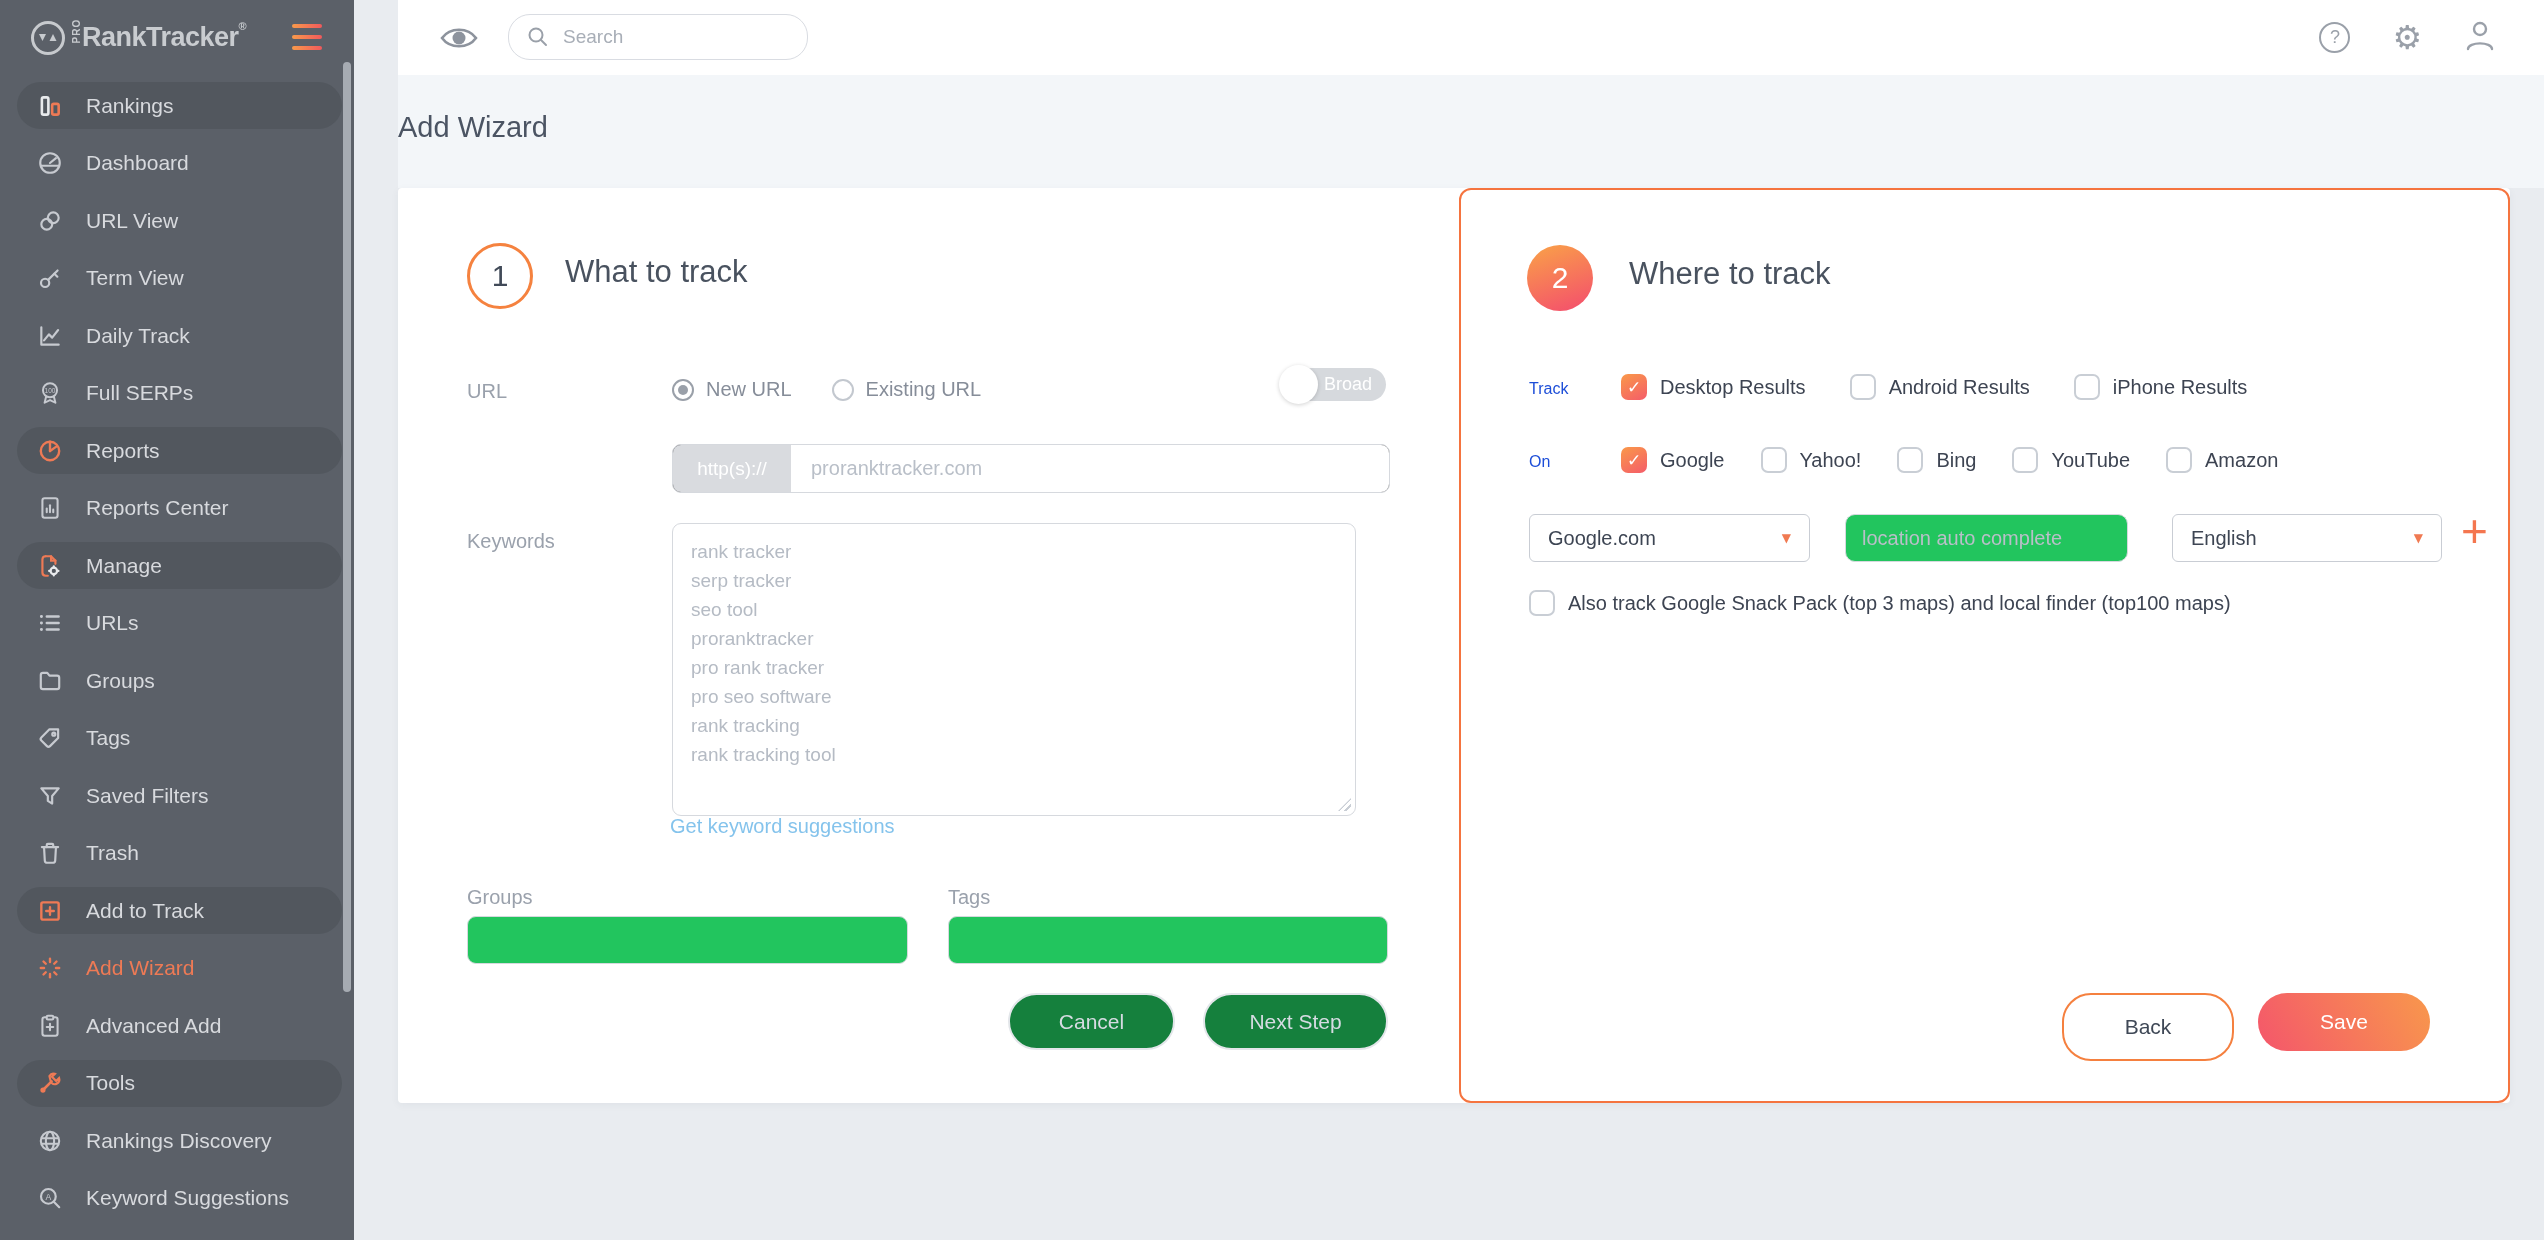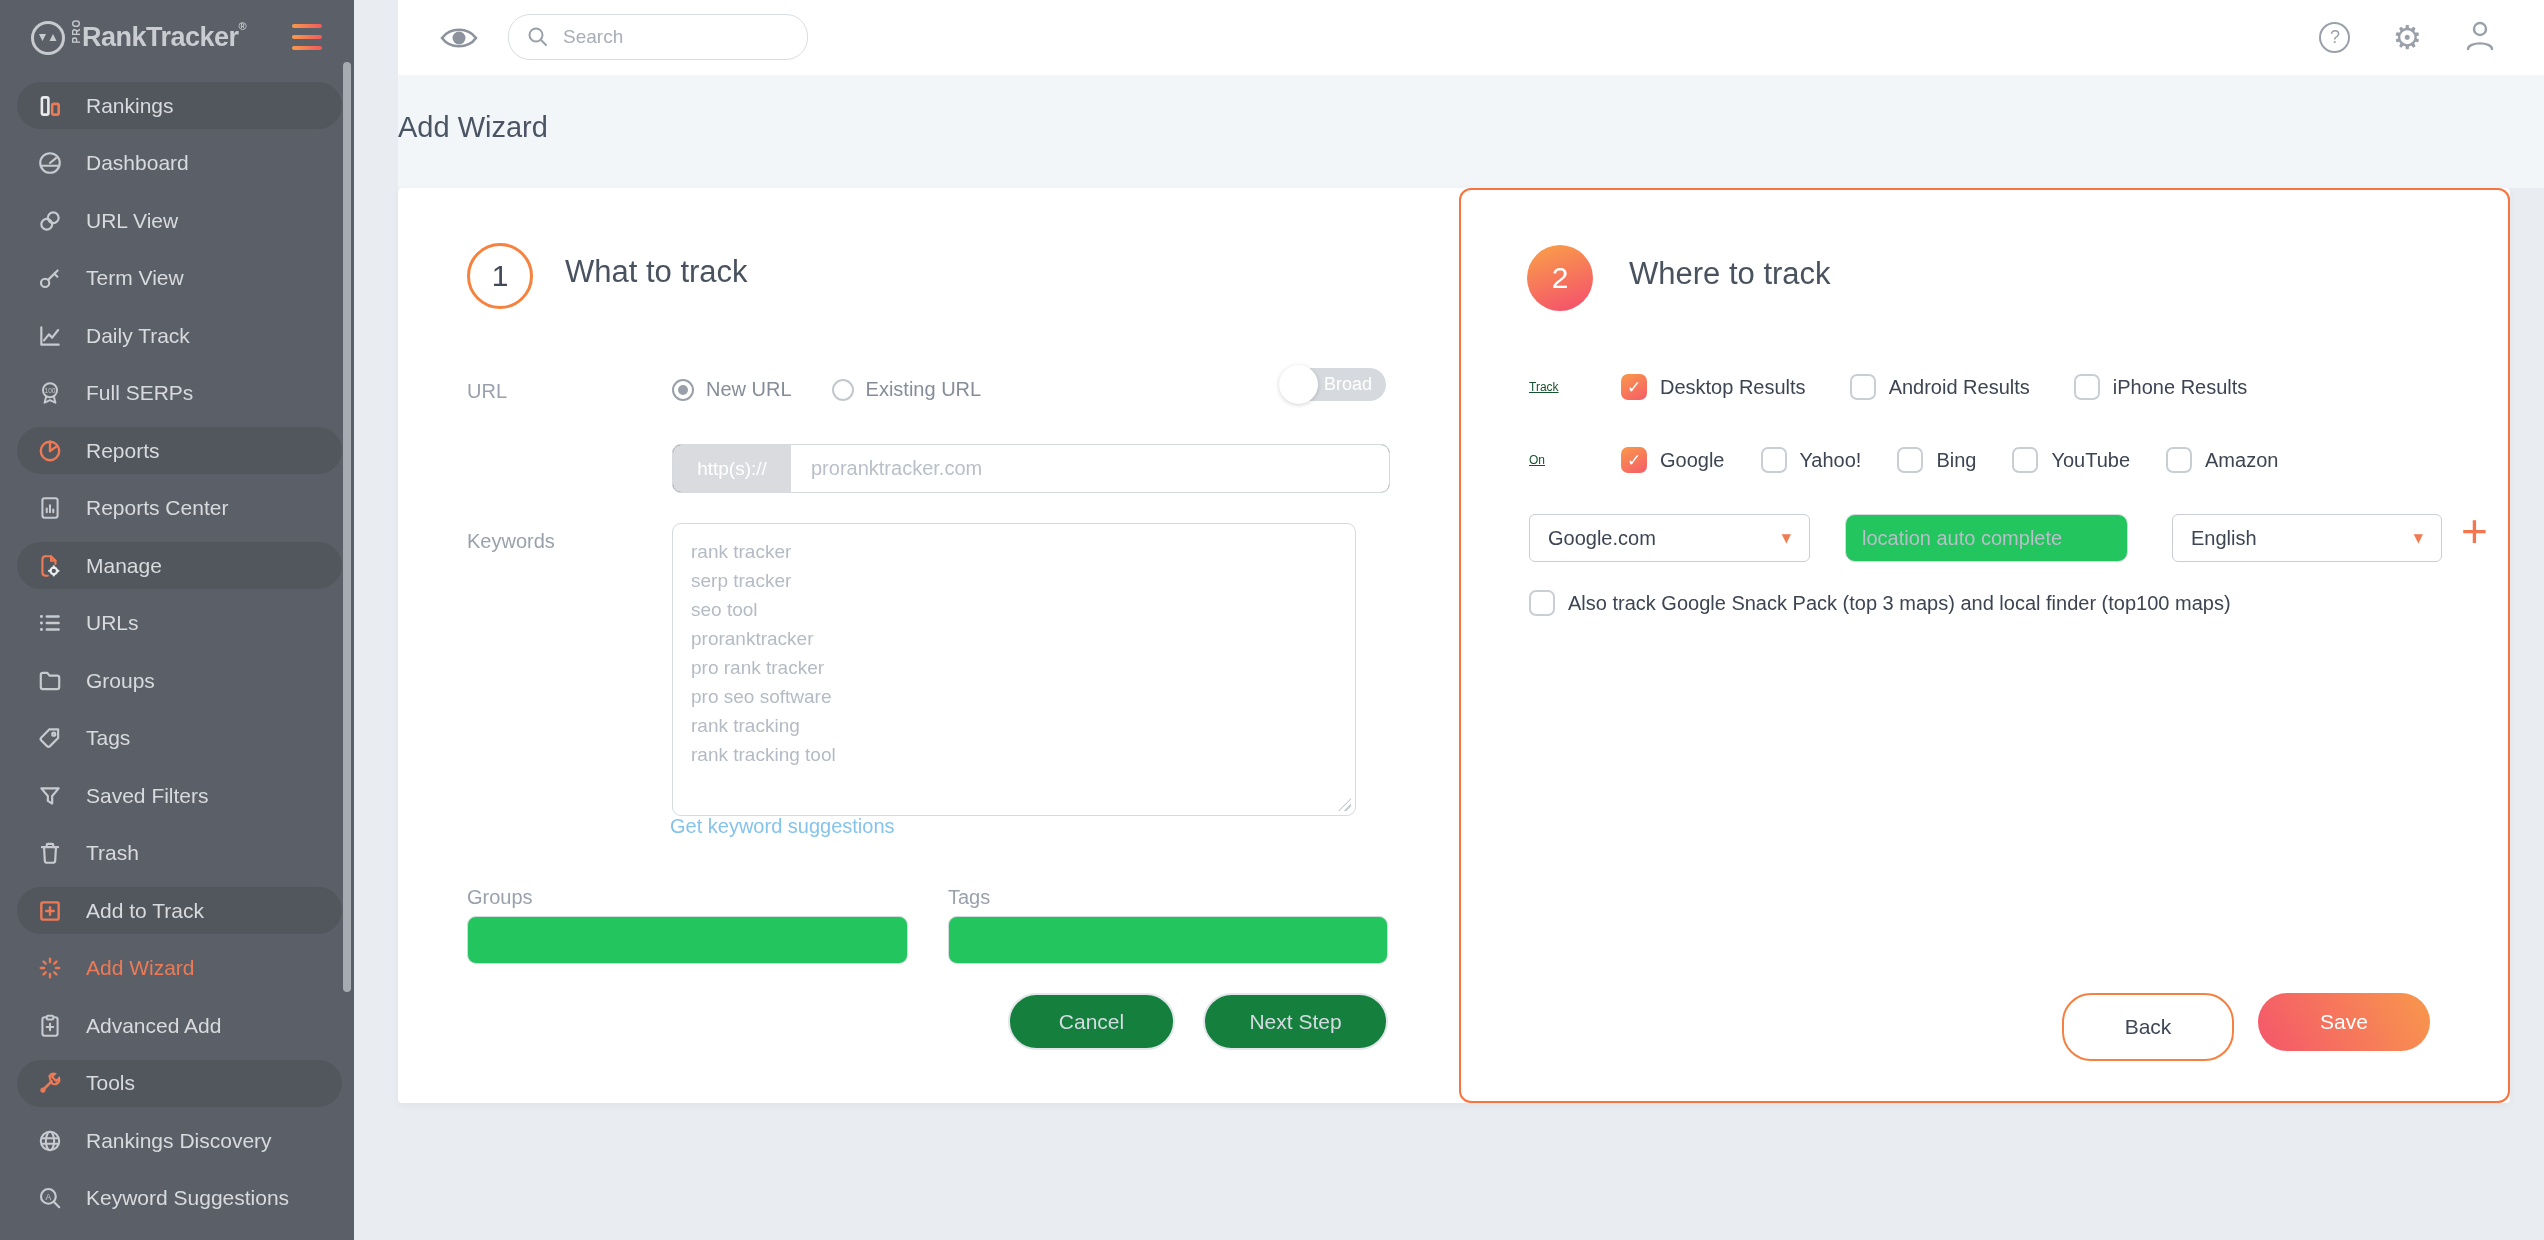--- a/index.html
+++ b/index.html
@@ -41,21 +41,21 @@
 
   
   .cards{position:absolute;left:398px;top:188px;width:2112px;height:915px;background:#fff;border-radius:4px;box-shadow:0 2px 8px rgba(40,50,70,.05);}
 
   .step-circle{position:absolute;width:60px;height:60px;border-radius:50%;display:flex;align-items:center;justify-content:center;font-size:30px;}
   .step1-circle{left:69px;top:55px;border:3px solid #f5823f;color:#414a58;}
   .step2-circle{left:66px;top:55px;width:66px;height:66px;background:linear-gradient(160deg,#f99a4b 10%,#f4506c 95%);color:#fff;}
   .step-title{position:absolute;font-size:31px;color:#49525f;font-weight:500;}
 
   .field-label{font-size:20px;color:#9aa1ac;}
-  .dark-label{font-size:12px;color:#14532d;text-decoration:underline;}
+  .dark-label{font-size:16px;color:#1d4ed8;}
 
   
   .radio{width:22px;height:22px;border-radius:50%;box-sizing:border-box;display:inline-block;flex:0 0 auto;}
   .radio.sel{border:2px solid #9aa0a9;position:relative;}
   .radio.sel::after{content:"";position:absolute;left:4px;top:4px;width:10px;height:10px;border-radius:50%;background:#9aa0a9;}
   .radio.unsel{border:2px solid #c3c8cf;}
   .radio-label{font-size:20px;color:#868d99;margin-left:12px;}
 
   
   .broad-toggle{position:absolute;left:884px;top:180px;width:104px;height:33px;background:#d6d9dd;border-radius:17px;cursor:pointer;}

